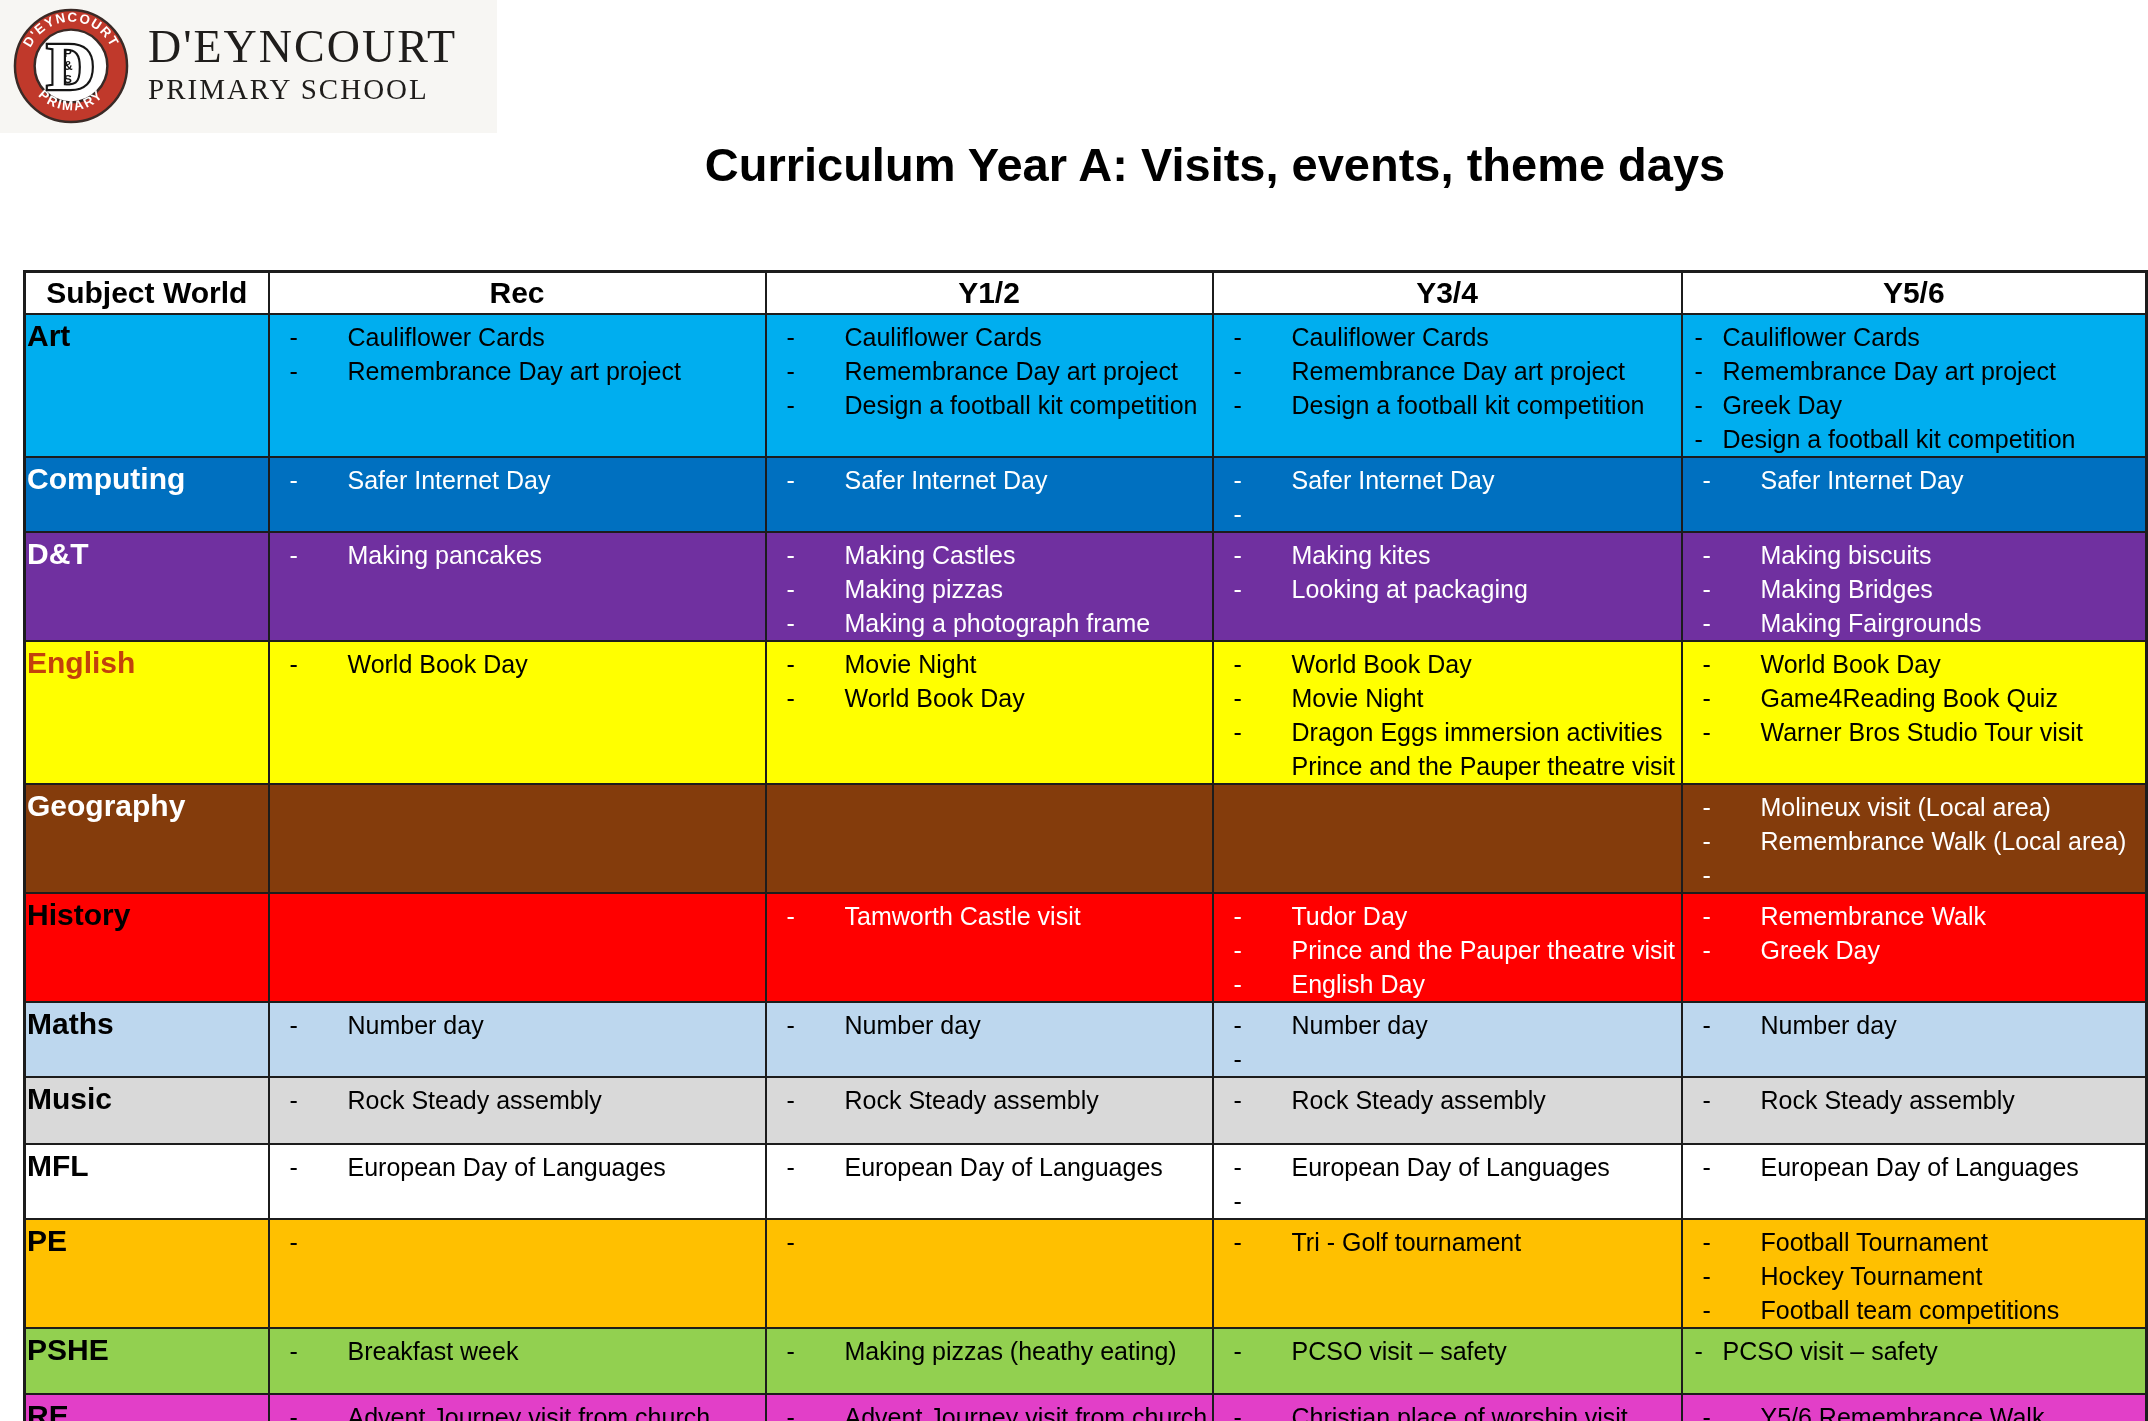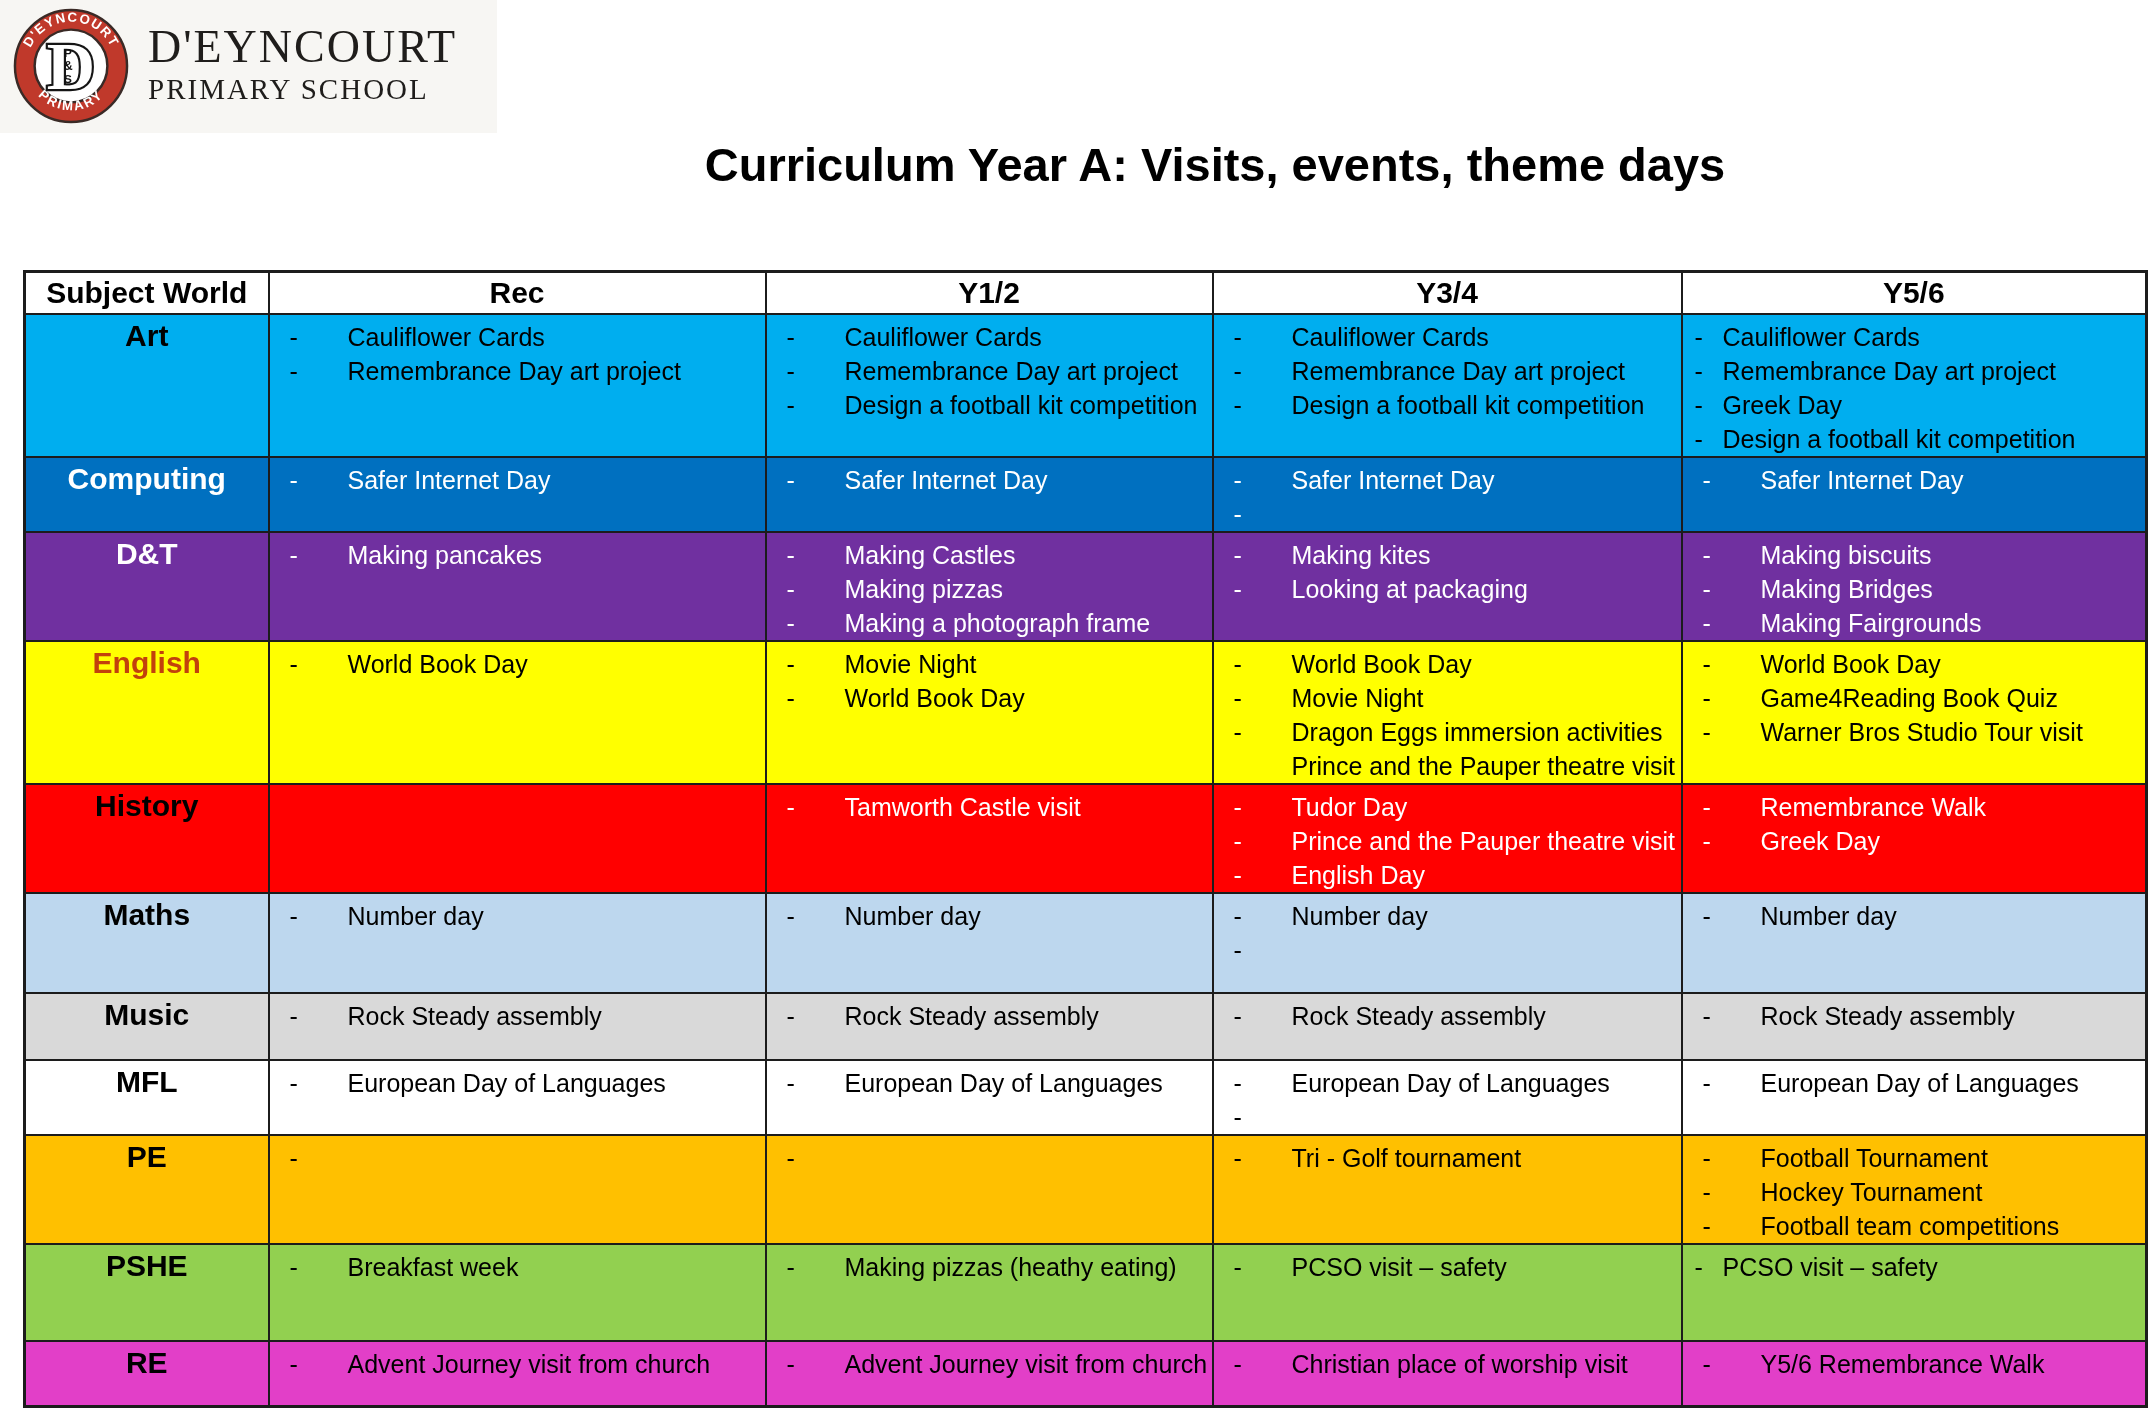--- a/index.html
+++ b/index.html
@@ -57,21 +57,21 @@
   tbody tr:nth-child(4){height:137px}
   tbody tr:nth-child(5){height:101px}
   tbody tr:nth-child(6){height:100px}
   tbody tr:nth-child(7){height:67px}
   tbody tr:nth-child(8){height:67px}
   tbody tr:nth-child(9){height:66px}
   tbody tr:nth-child(10){height:97px}
   tbody tr:nth-child(11){height:66px}
   tbody tr:nth-child(12){height:68px}
   td.subject{
-    font-size:30px;font-weight:bold;text-align:center;
+    font-size:30px;font-weight:bold;text-align:left;
     padding-top:4px;
   }
   td.content{
     font-size:25px;line-height:34px;
     padding:5px 6px 0 20px;
   }
   .item{display:flex;}
   .dash{flex:none;width:58px;}
   td.content.tight{padding-left:12px;}
   td.content.tight .dash{width:28px;}
@@ -307,20 +307,40 @@
             <span class="dash">-</span>
             <span class="txt">Game4Reading Book Quiz</span>
           </div>
           <div class="item">
             <span class="dash">-</span>
             <span class="txt">Warner Bros Studio Tour visit</span>
           </div>
         </td>
       </tr>
       <tr>
+        <td class="subject" style="background: rgb(132, 60, 12); color: rgb(255, 255, 255);">Geography</td>
+        <td class="content" style="background: rgb(132, 60, 12); color: rgb(255, 255, 255);"></td>
+        <td class="content" style="background: rgb(132, 60, 12); color: rgb(255, 255, 255);"></td>
+        <td class="content" style="background: rgb(132, 60, 12); color: rgb(255, 255, 255);"></td>
+        <td class="content" style="background: rgb(132, 60, 12); color: rgb(255, 255, 255);">
+          <div class="item">
+            <span class="dash">-</span>
+            <span class="txt">Molineux visit (Local area)</span>
+          </div>
+          <div class="item">
+            <span class="dash">-</span>
+            <span class="txt">Remembrance Walk (Local area)</span>
+          </div>
+          <div class="item">
+            <span class="dash">-</span>
+            <span class="txt"></span>
+          </div>
+        </td>
+      </tr>
+      <tr>
         <td class="subject" style="background: rgb(255, 0, 0); color: rgb(0, 0, 0);">History</td>
         <td class="content" style="background: rgb(255, 0, 0); color: rgb(255, 255, 255);"></td>
         <td class="content" style="background: rgb(255, 0, 0); color: rgb(255, 255, 255);">
           <div class="item">
             <span class="dash">-</span>
             <span class="txt">Tamworth Castle visit</span>
           </div>
         </td>
         <td class="content" style="background: rgb(255, 0, 0); color: rgb(255, 255, 255);">
           <div class="item">

